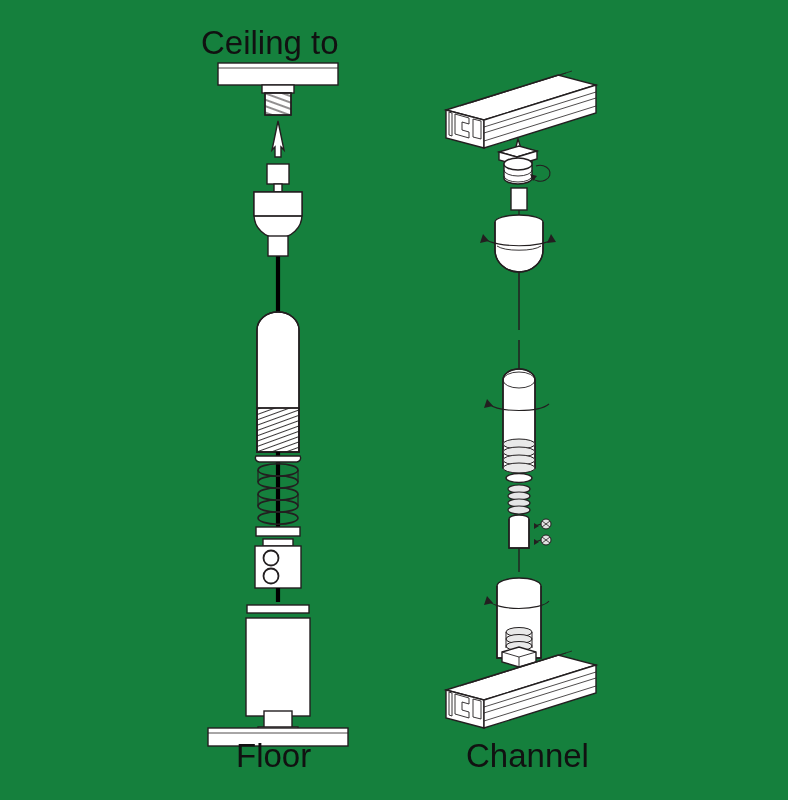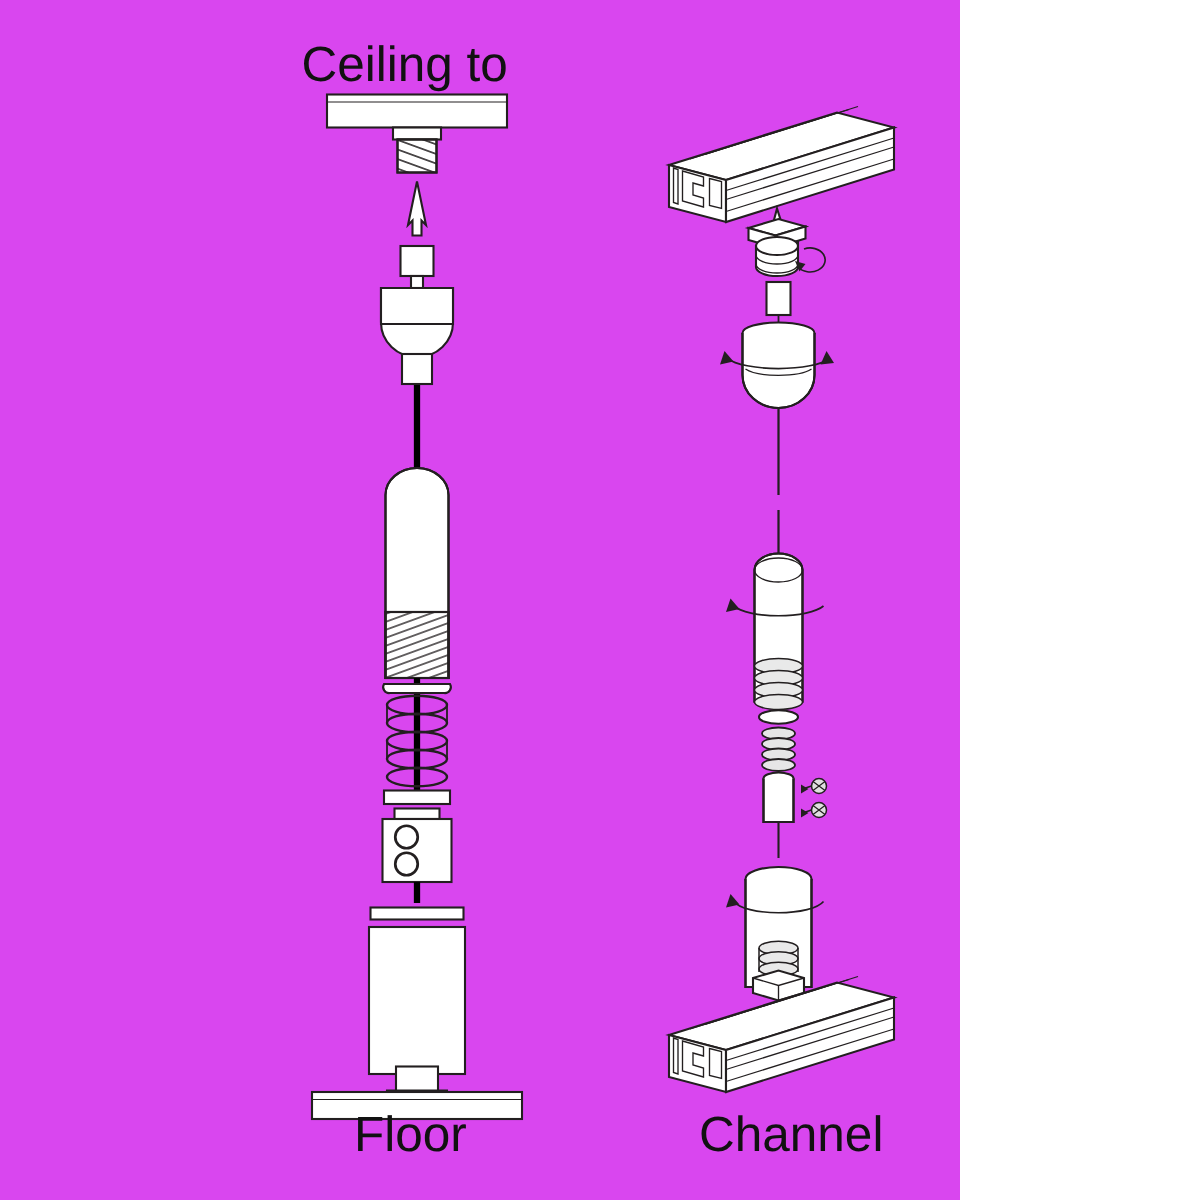--- a/index.html
+++ b/index.html
@@ -1,18 +1,18 @@
 <!DOCTYPE html>
 <html><head>
 <meta charset="utf-8">
 <style>
   html,body{margin:0;padding:0;background:#ffffff;}
   body{width:800px;height:800px;overflow:hidden;
        font-family:"Liberation Sans",sans-serif;color:#111;}
-  #stage{position:relative;width:640px;height:800px;background:#d946ef;text-decoration:underline;}
+  #stage{position:relative;width:788px;height:800px;background:#15803d;text-decoration:underline;}
   svg.diagram{position:absolute;left:0;top:0;width:800px;height:800px;display:block;}
   .lbl{position:absolute;font-family:"Liberation Sans",sans-serif;
        font-size:33px;font-weight:400;color:#111;white-space:nowrap;letter-spacing:0px;}
   #t-ceiling{left:201px;top:24px;}
   #t-channel-top{left:447px;top:24px;}
   #t-floor{left:236px;top:737px;text-align:center;}
   #t-channel-bot{left:466px;top:737px;}
 </style>
 </head>
 <body>

